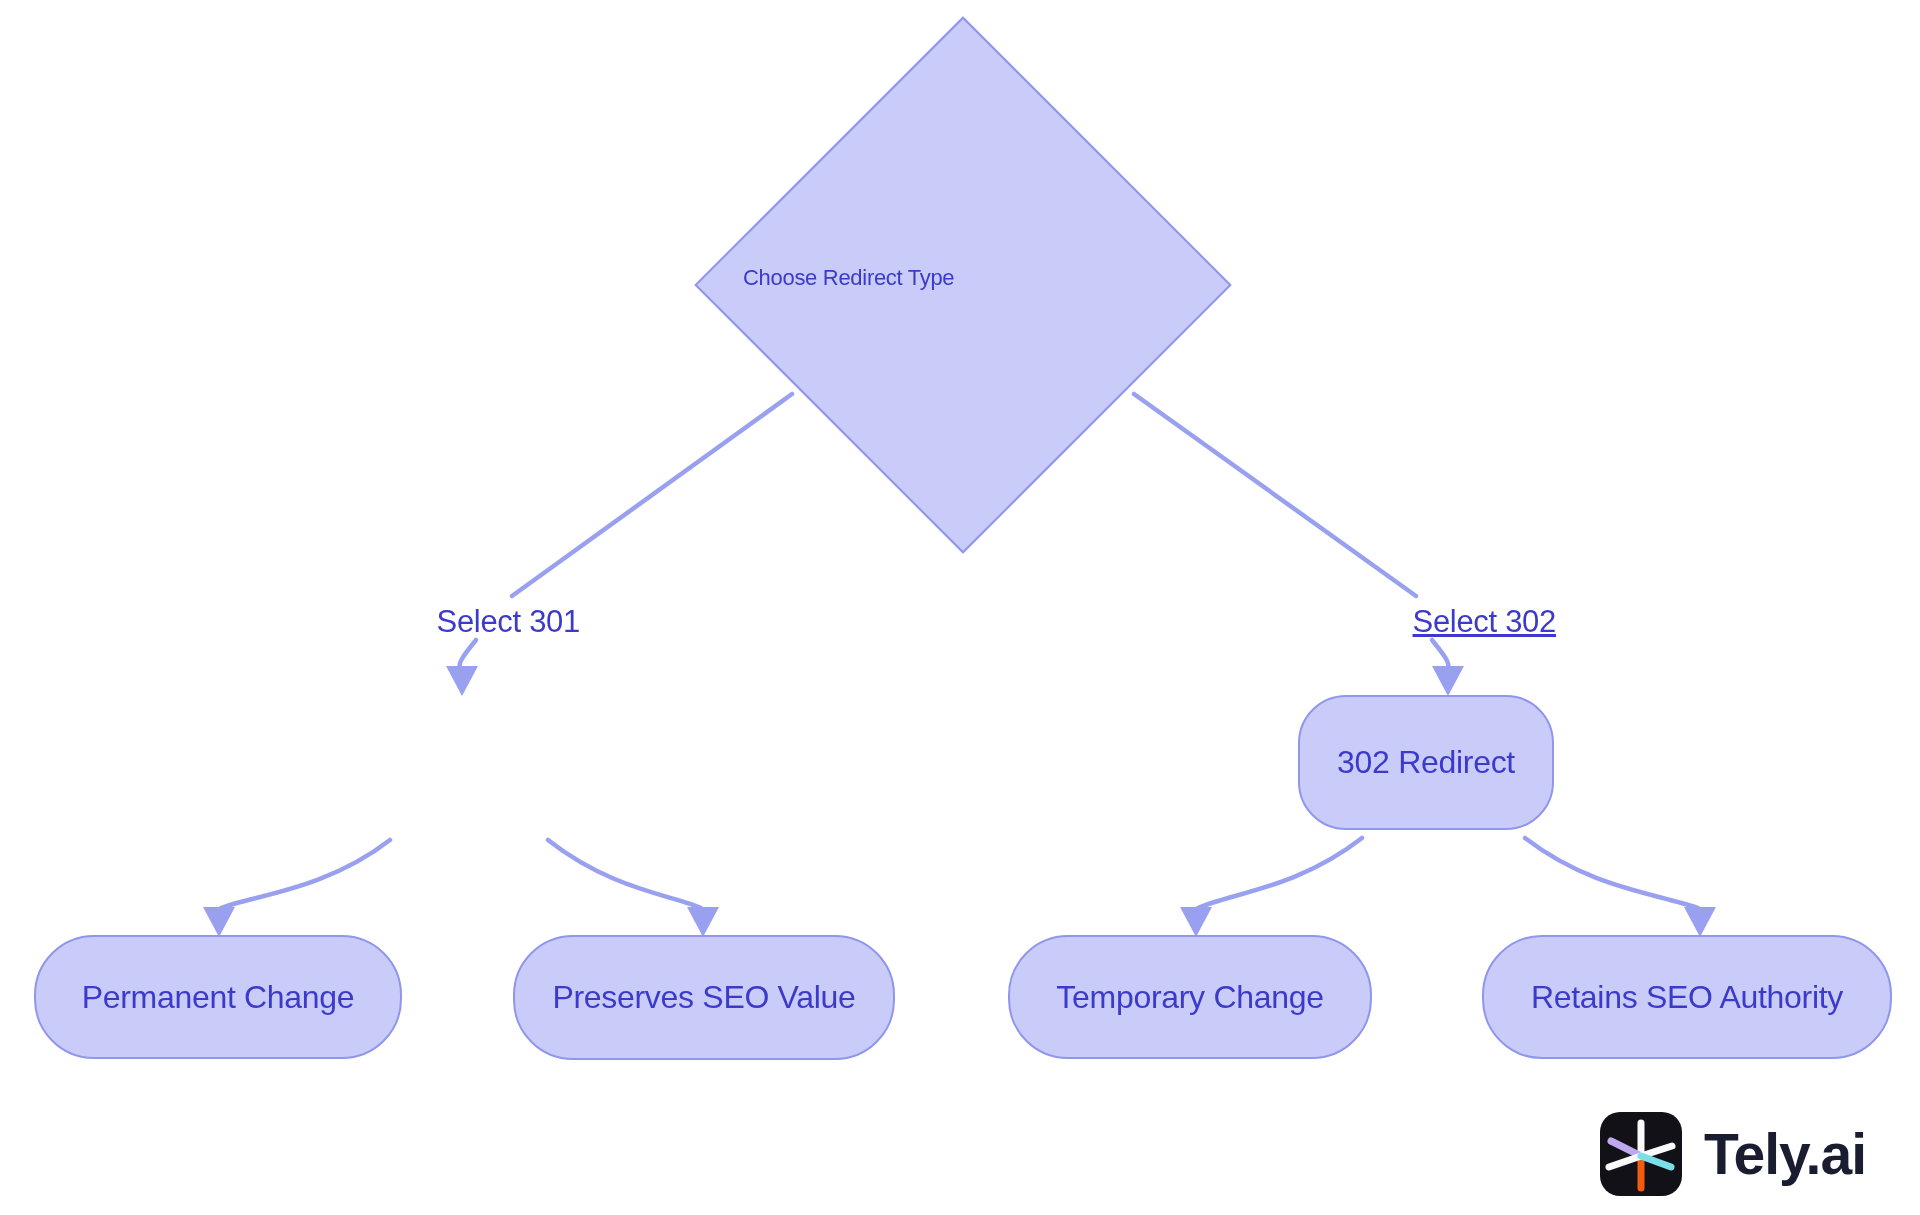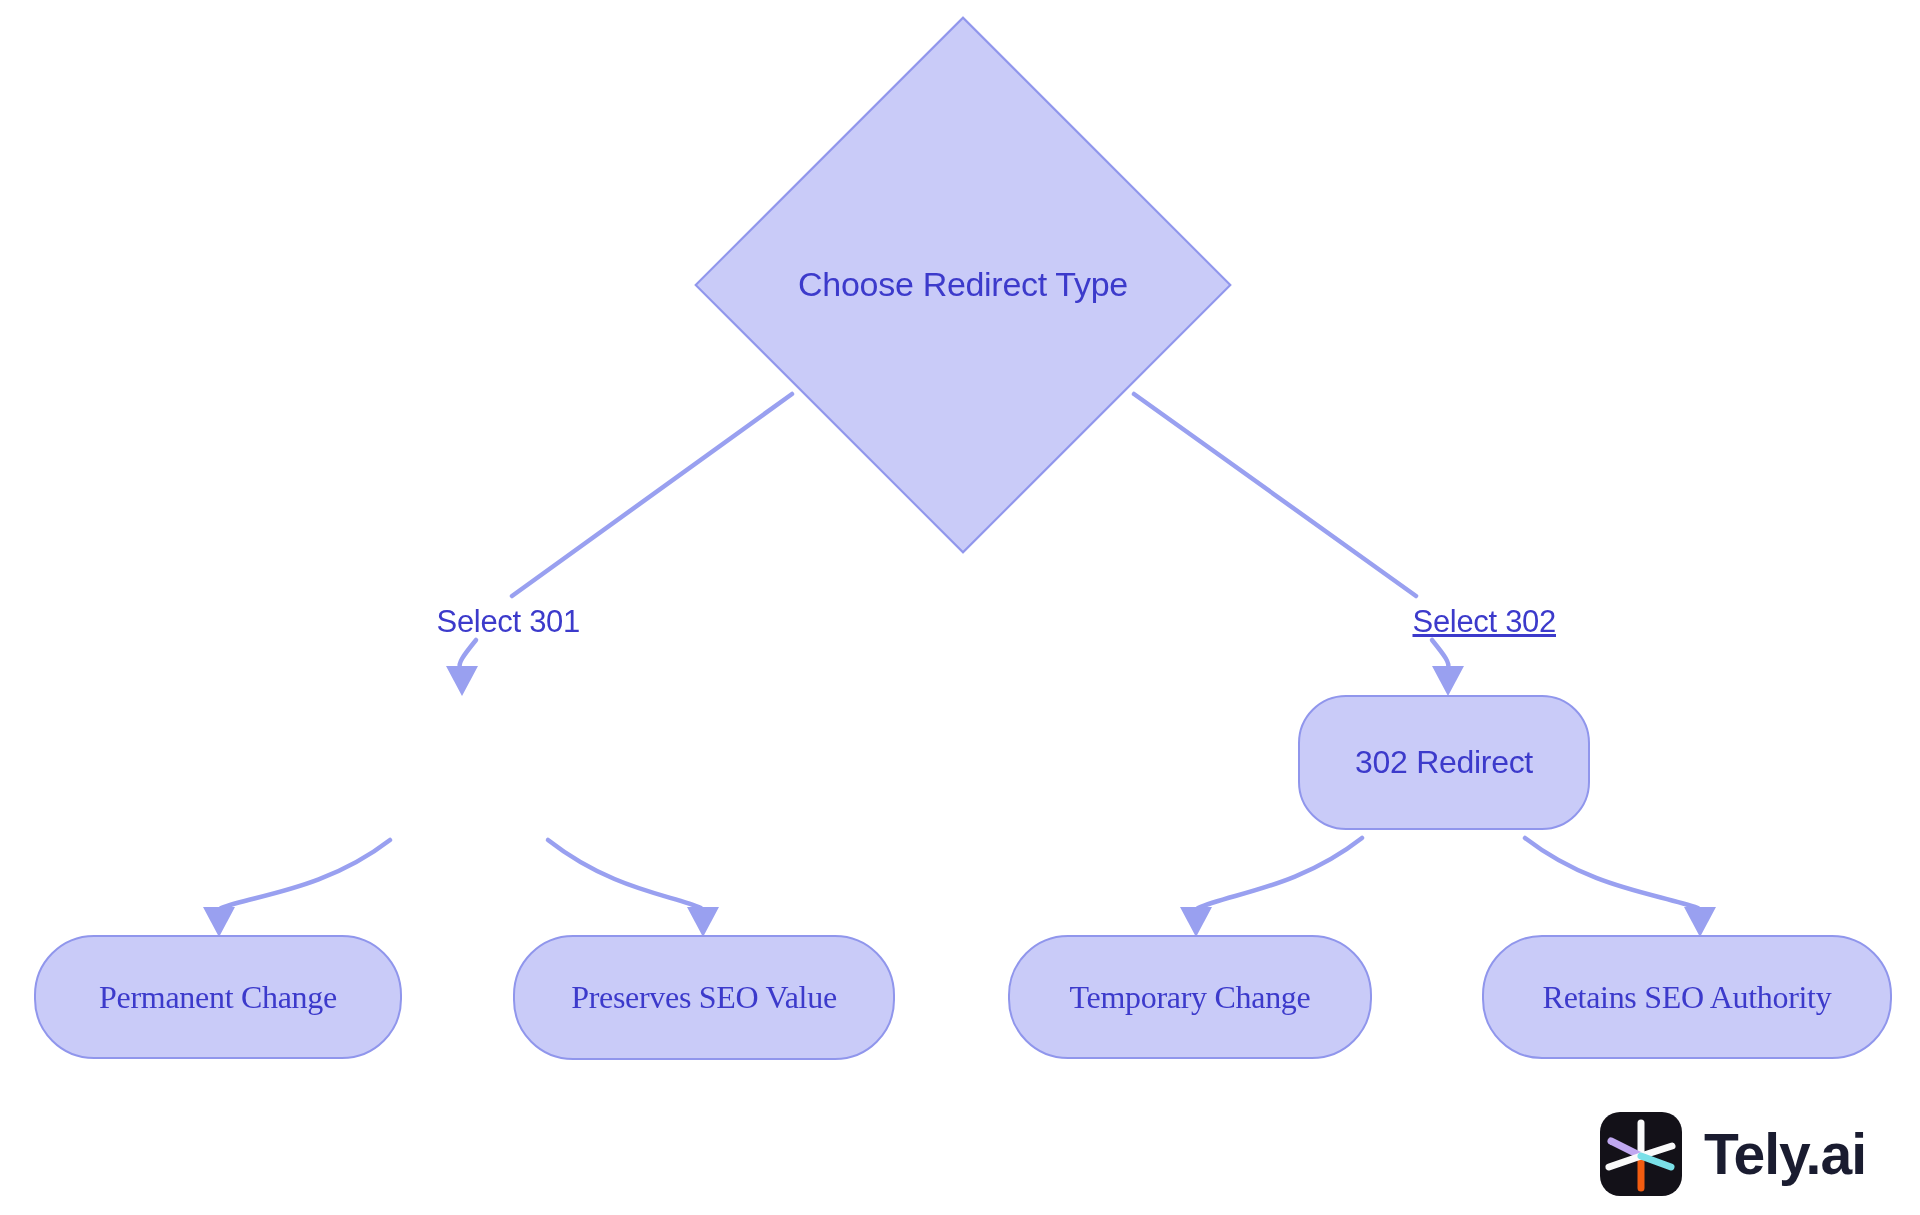--- a/index.html
+++ b/index.html
@@ -8,29 +8,29 @@
     --spoke-white:#fafafa; --spoke-orange:#f25c10; --spoke-lavender:#c0a8f0; --spoke-cyan:#7ae0e8;
   }
   *{margin:0;padding:0;box-sizing:border-box;}
   body{background:var(--background);font-family:"Liberation Sans",sans-serif;}
   .stage{position:relative;width:1920px;height:1215px;background:var(--background);overflow:hidden;}
   .edges{position:absolute;left:0;top:0;width:1920px;height:1215px;pointer-events:none;}
   .edge{stroke:var(--edge);stroke-width:4.5;fill:none;stroke-linecap:round;}
   .arrowhead{fill:var(--edge);stroke:none;}
   .diamond{position:absolute;left:773px;top:95px;width:380px;height:380px;
     background:var(--node-fill);border:2px solid var(--node-border);transform:rotate(45deg);}
-  .diamond-label{position:absolute;left:743px;top:265px;width:440px;text-align:center;
-    color:var(--node-text);font-size:34px;letter-spacing:-0.3px;}
+  .diamond-label{position:absolute;left:743px;top:265px;width:440px;
+    color:var(--node-text);font-size:22px;letter-spacing:-0.3px;}
   .pill{position:absolute;display:flex;align-items:center;justify-content:center;
     background:var(--node-fill);border:2px solid var(--node-border);
     color:var(--node-text);font-size:32px;letter-spacing:-0.3px;white-space:nowrap;}
   .pill.mid{border-radius:48px;}
-  .pill.leaf{border-radius:60px;font-family:Liberation Serif, serif;}
+  .pill.leaf{border-radius:60px;}
   .n301{left:325px;top:697px;width:285px;height:134px;}
-  .n302{left:1298px;top:695px;width:292px;height:135px;}
+  .n302{left:1298px;top:695px;width:256px;height:135px;}
   .leaf1{left:34px;top:935px;width:368px;height:124px;}
   .leaf2{left:513px;top:935px;width:382px;height:125px;}
   .leaf3{left:1008px;top:935px;width:364px;height:124px;}
   .leaf4{left:1482px;top:935px;width:410px;height:124px;}
   .edge-label{position:absolute;width:240px;text-align:right;color:var(--node-text);
     font-size:31px;letter-spacing:-0.3px;white-space:nowrap;}
   .lbl301{left:340px;top:604px;}
   .lbl302{left:1316px;top:604px;text-decoration:underline;}
   .brand{position:absolute;left:1600px;top:1112px;display:flex;align-items:center;}
   .brand-icon{width:82px;height:84px;border-radius:20px;background:var(--logo-bg);}

